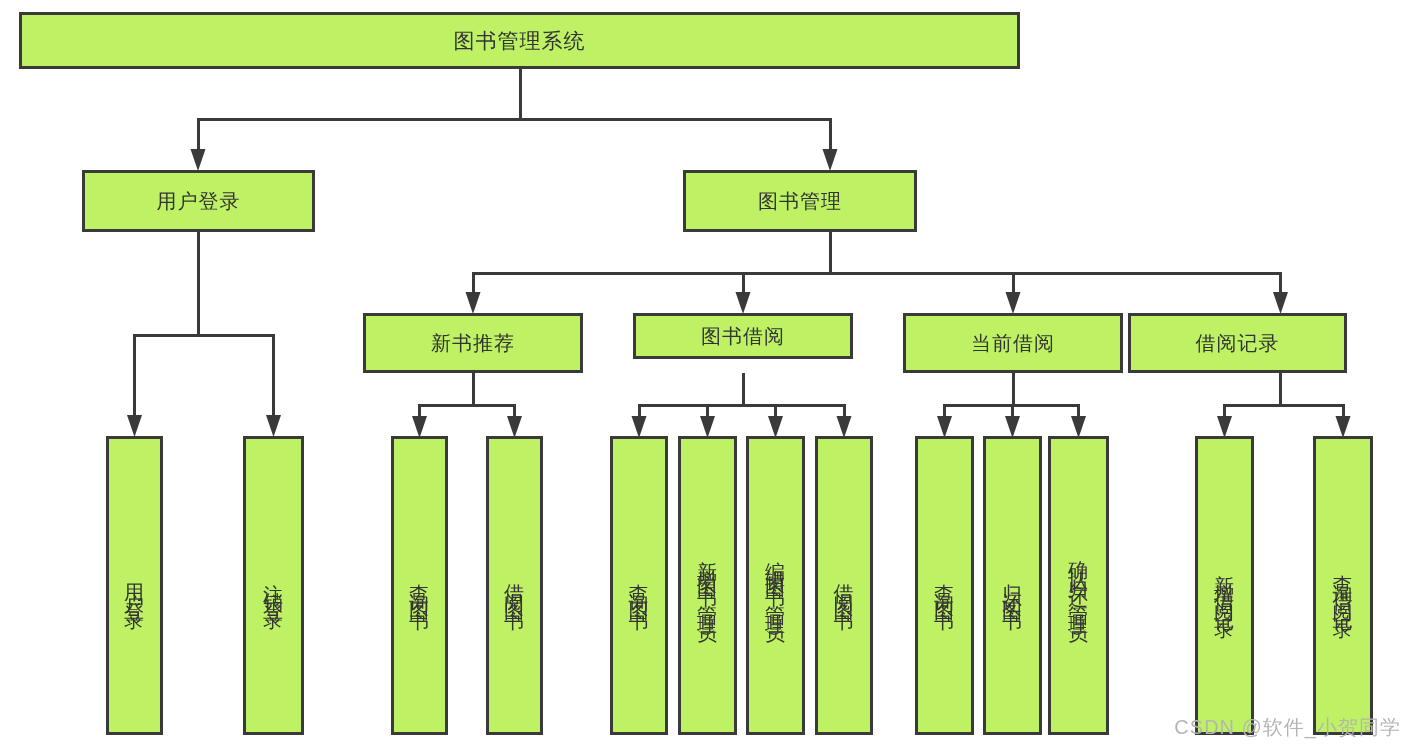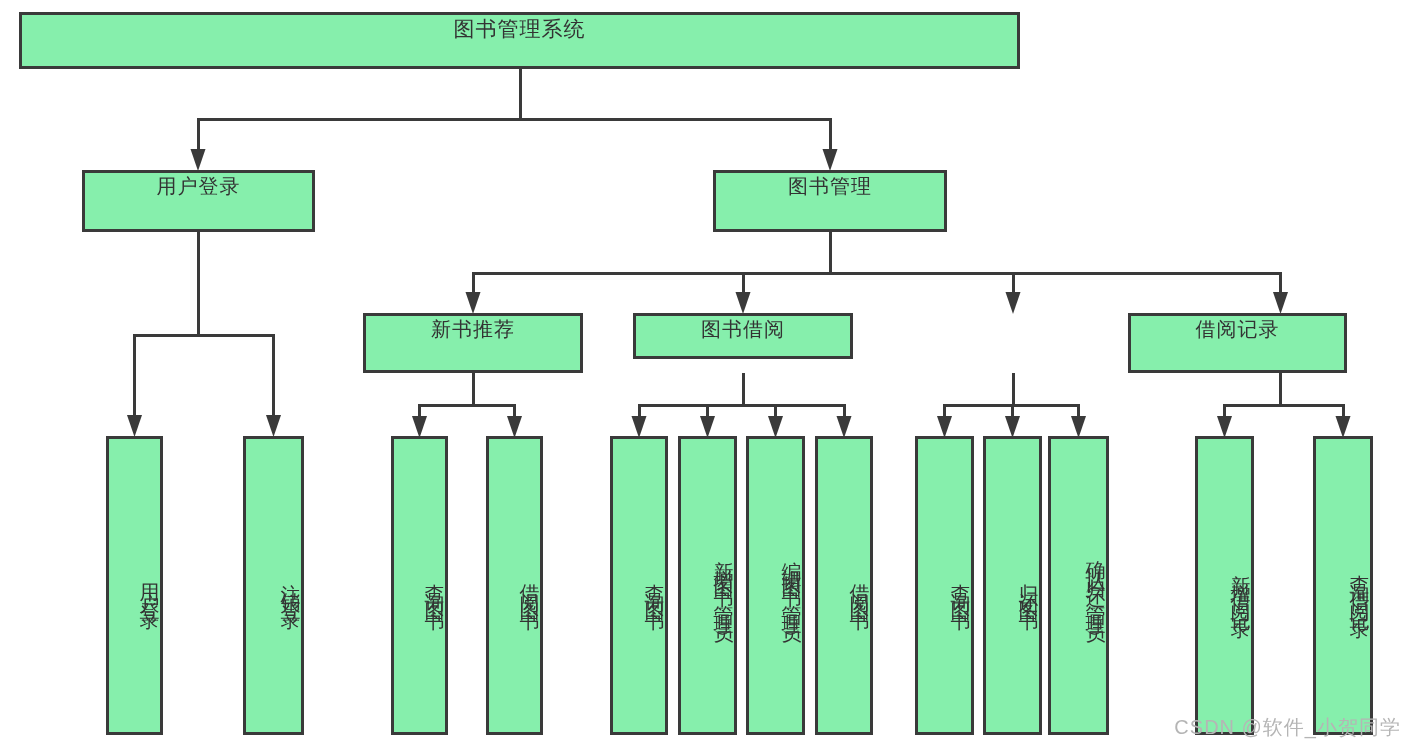--- a/index.html
+++ b/index.html
@@ -16,23 +16,24 @@
     left: 0; top: 0;
     width: 1405px; height: 747px;
     z-index: 1;
   }
   .connectors line { stroke: var(--line, #3a3a3a); stroke-width: 3; }
   .connectors polygon { fill: var(--line, #3a3a3a); }
   .box {
     position: absolute;
     box-sizing: border-box;
     border: 3px solid var(--line, #3a3a3a);
-    background: #86efac;
+    background: #bef264;
     color: var(--text, #333333);
     display: flex;
+    align-items: center;
     justify-content: center;
     z-index: 2;
   }
   .box.h { font-size: 20px; letter-spacing: 1px; }
   .box.root { font-size: 21px; }
   .box.v {
     writing-mode: vertical-rl;
     text-orientation: mixed;
     font-size: 20px;
     letter-spacing: 9px;
@@ -117,29 +118,32 @@
     <polygon points="1335.5,416 1350.5,416 1343,438" shape-rendering="auto"></polygon>
   </svg>
 
   <div class="box h root" style="left:19px; top:12px; width:1001px; height:57px;">
     <span>图书管理系统</span>
   </div>
 
   <div class="box h" style="left:82px; top:170px; width:233px; height:62px;">
     <span>用户登录</span>
   </div>
-  <div class="box h" style="left:713px; top:170px; width:234px; height:62px;">
+  <div class="box h" style="left:683px; top:170px; width:234px; height:62px;">
     <span>图书管理</span>
   </div>
 
   <div class="box h" style="left:363px; top:313px; width:220px; height:60px;">
     <span>新书推荐</span>
   </div>
   <div class="box h" style="left:633px; top:313px; width:220px; height:46px;">
     <span>图书借阅</span>
+  </div>
+  <div class="box h" style="left:903px; top:313px; width:220px; height:60px;">
+    <span>当前借阅</span>
   </div>
   <div class="box h" style="left:1128px; top:313px; width:219px; height:60px;">
     <span>借阅记录</span>
   </div>
 
   <div class="box v" style="left:106px; top:436px; width:57px; height:299px;">
     <span>用户登录</span>
   </div>
   <div class="box v" style="left:243px; top:436px; width:61px; height:299px;">
     <span>注销登录</span>

